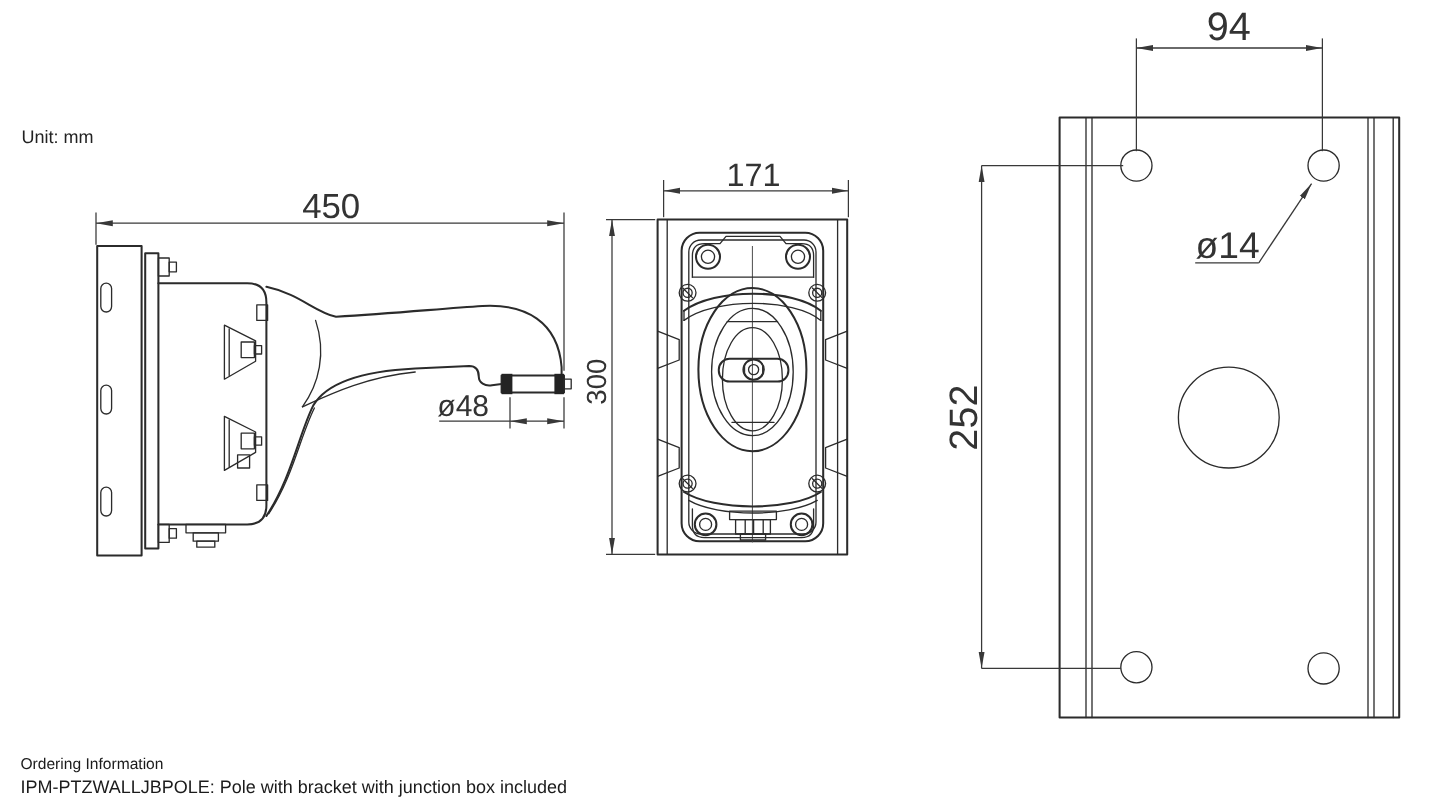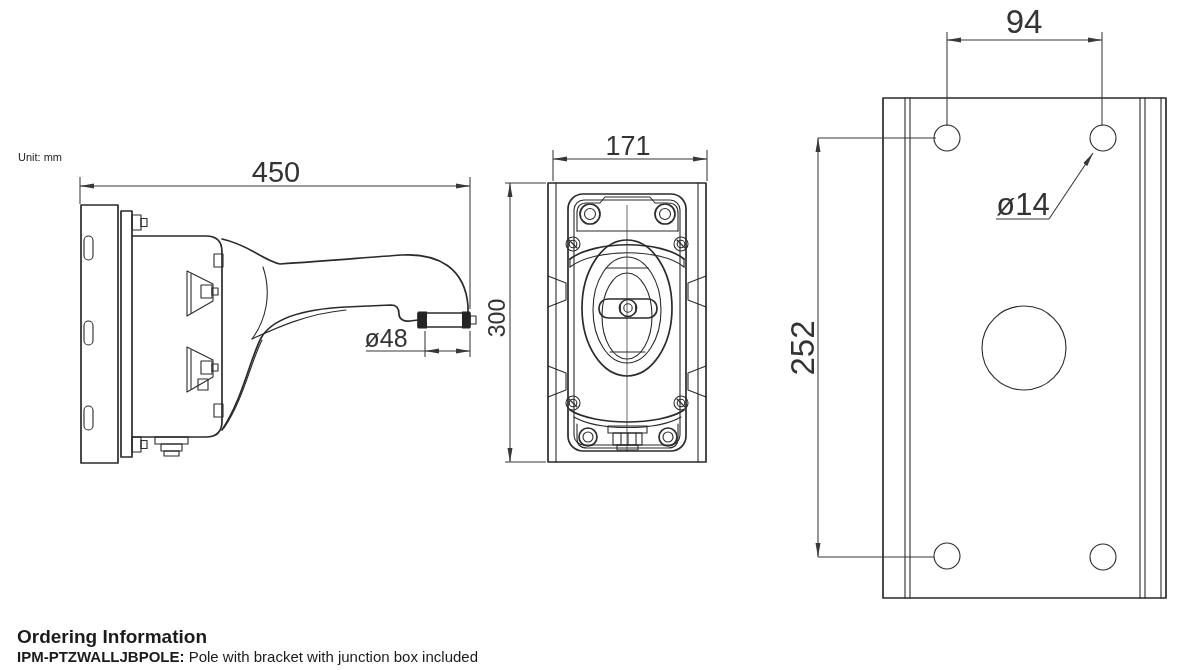--- a/index.html
+++ b/index.html
@@ -1,23 +1,23 @@
 <!DOCTYPE html>
 <html><head>
 <meta charset="utf-8">
 <style>
   html,body{margin:0;padding:0;background:#ffffff;}
   body{width:1200px;height:670px;position:relative;overflow:hidden;
        font-family:"Liberation Sans",sans-serif;color:#1c1c1c;}
   .txt{position:absolute;}
-  #unit-label{left:18px;top:106px;font-size:11px;color:#222;margin-top:45px;}
+  #unit-label{left:18px;top:106px;font-size:15px;color:#222;}
   #ordering{left:17px;top:627px;}
-  #ordering .head{font-size:19px;font-weight:bold;margin:0;line-height:20px;color:#1b1b1b;}
+  #ordering .head{font-size:13px;font-weight:normal;margin:0;line-height:20px;color:#1b1b1b;}
   #ordering .line{font-size:15px;margin:0;line-height:19px;color:#1b1b1b;}
-  #ordering .line b{font-weight:bold;}
+  #ordering .line b{font-weight:normal;}
   svg{position:absolute;left:0;top:0;}
   .s2{stroke:#2b2b2b;stroke-width:1.7;fill:none;stroke-linejoin:round;stroke-linecap:round;}
   .s1{stroke:#2b2b2b;stroke-width:1.1;fill:none;stroke-linejoin:round;stroke-linecap:round;}
   .ext{stroke:#383838;stroke-width:1.05;fill:none;}
   .dim{stroke:#383838;stroke-width:1.05;fill:none;}
   .cl{stroke:#444;stroke-width:0.8;fill:none;}
   .dt{fill:#333;font-family:"Liberation Sans",sans-serif;}
 </style>
 </head>
 <body>

